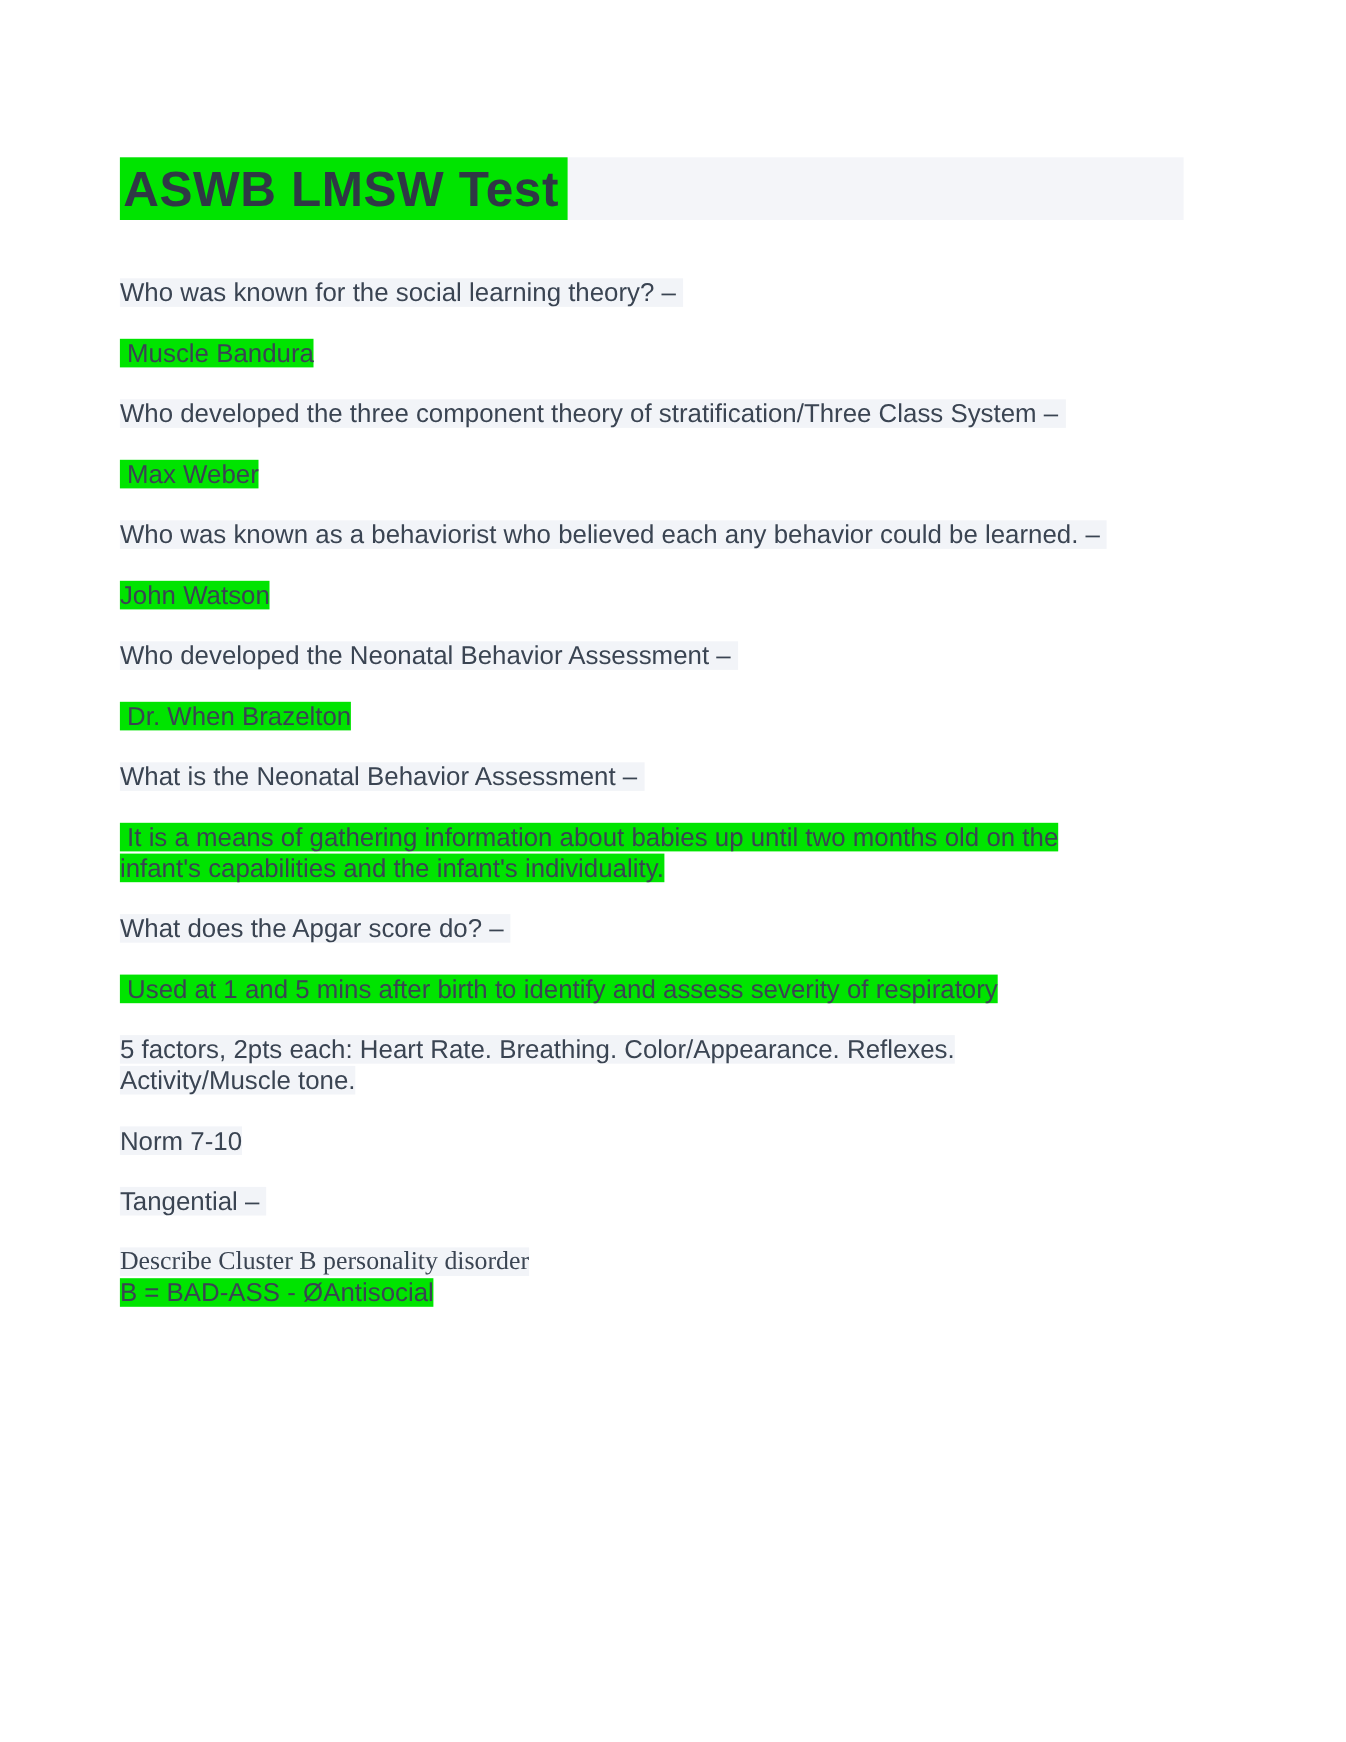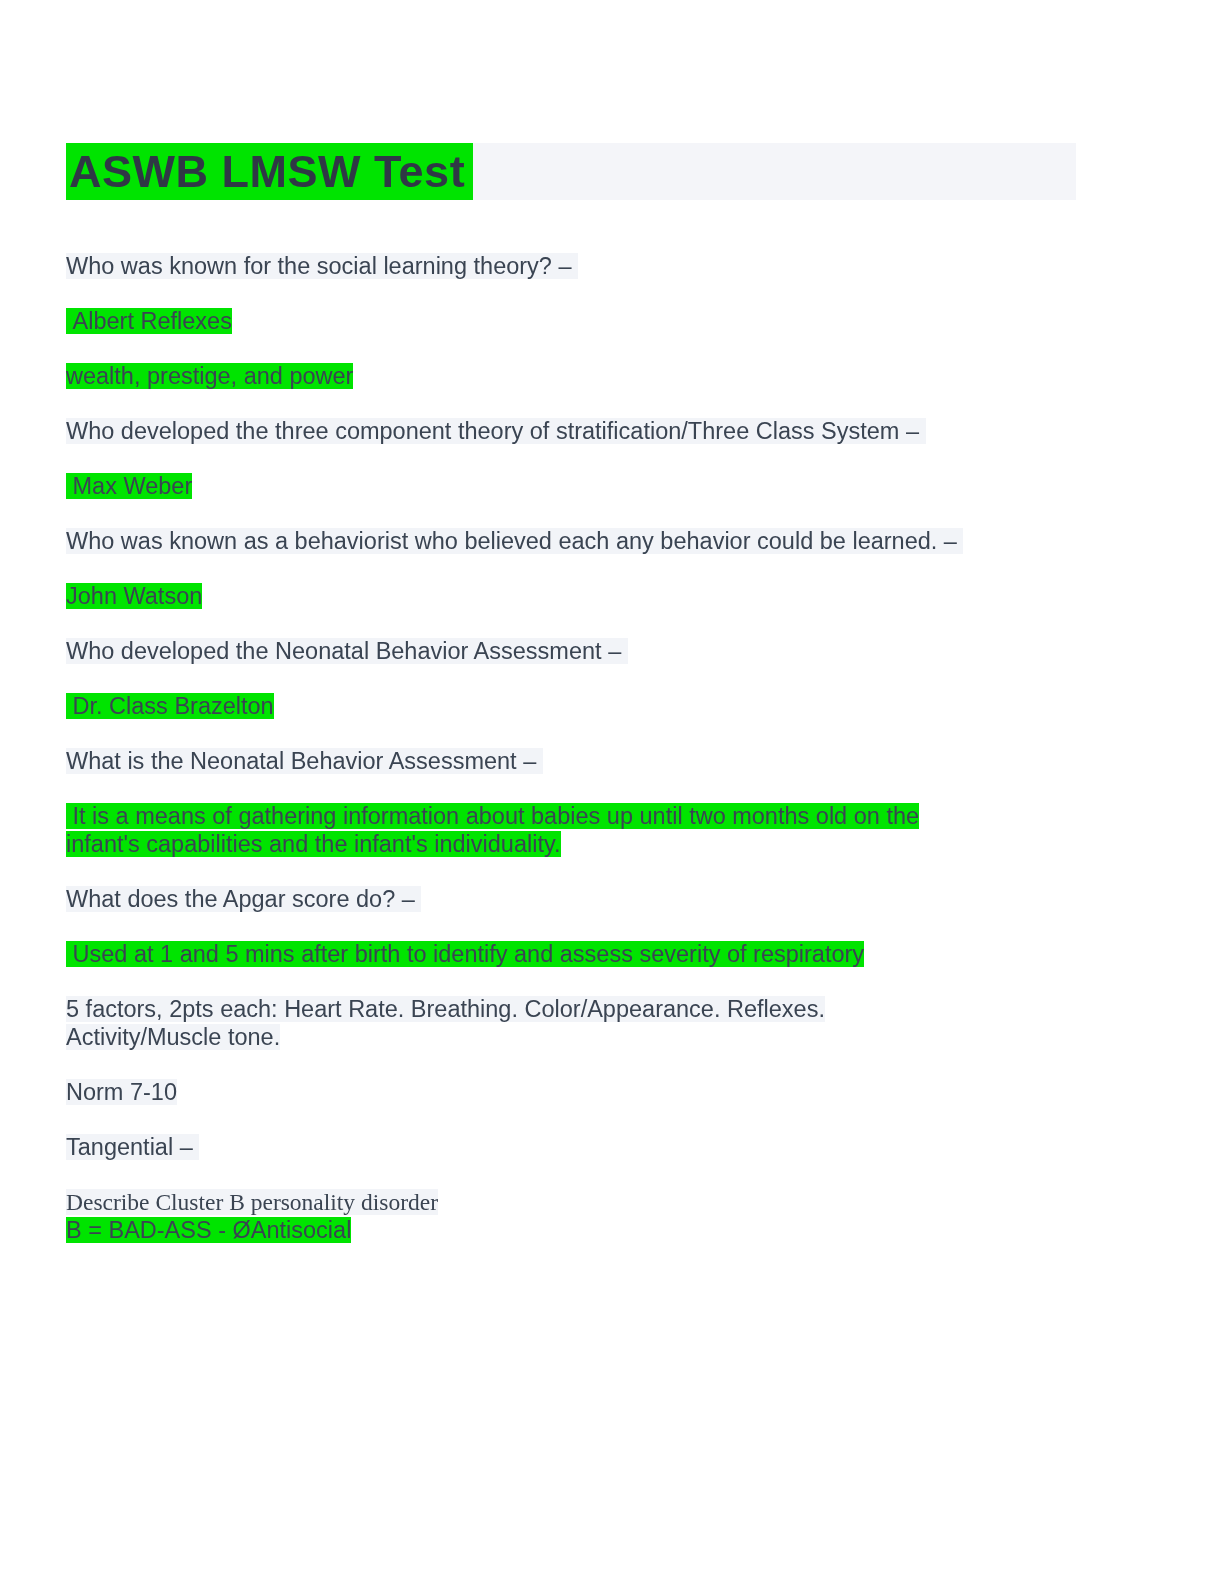--- a/index.html
+++ b/index.html
@@ -11,21 +11,21 @@
     width: 1224px;
     height: 1584px;
     font-family: "Liberation Sans", sans-serif;
     position: relative;
     overflow: hidden;
   }
   .page {
     box-sizing: border-box;
     width: 1224px;
     height: 1584px;
-    padding: 143px 148px 40px 66px;
+    padding: 143px 148px 40px 109px;
     background: var(--page-bg, #ffffff);
   }
   h1.title {
     margin: 0 0 52px 0;
     font-size: 45px;
     font-weight: bold;
     line-height: 57px;
     height: 57px;
     color: var(--title-text, #2f3845);
     background: var(--title-band, #f4f5f9);
@@ -63,42 +63,39 @@
 <body>
 
 <div class="page">
   <h1 class="title"><span class="title-hl">ASWB LMSW Test</span></h1>
 
   <div class="content">
       <div class="block">
         <div class="line"><span class="hl gray">Who was known for the social learning theory? – </span></div>
       </div>
       <div class="block">
-        <div class="line"><span class="hl green"> Albert Reflexes</span></div>
-      </div>
-      <div class="block">
-        <div class="line"><span class="hl green">wealth, prestige, and power</span></div>
+        <div class="line"><span class="hl green"> Muscle Bandura</span></div>
       </div>
       <div class="block">
         <div class="line"><span class="hl gray">Who developed the three component theory of stratification/Three Class System – </span></div>
       </div>
       <div class="block">
         <div class="line"><span class="hl green"> Max Weber</span></div>
       </div>
       <div class="block">
         <div class="line"><span class="hl gray">Who was known as a behaviorist who believed each any behavior could be learned. – </span></div>
       </div>
       <div class="block">
         <div class="line"><span class="hl green">John Watson</span></div>
       </div>
       <div class="block">
         <div class="line"><span class="hl gray">Who developed the Neonatal Behavior Assessment – </span></div>
       </div>
       <div class="block">
-        <div class="line"><span class="hl green"> Dr. Class Brazelton</span></div>
+        <div class="line"><span class="hl green"> Dr. When Brazelton</span></div>
       </div>
       <div class="block">
         <div class="line"><span class="hl gray">What is the Neonatal Behavior Assessment – </span></div>
       </div>
       <div class="block">
         <div class="line"><span class="hl green"> It is a means of gathering information about babies up until two months old on the</span></div>
         <div class="line"><span class="hl green">infant's capabilities and the infant's individuality.</span></div>
       </div>
       <div class="block">
         <div class="line"><span class="hl gray">What does the Apgar score do? – </span></div>

